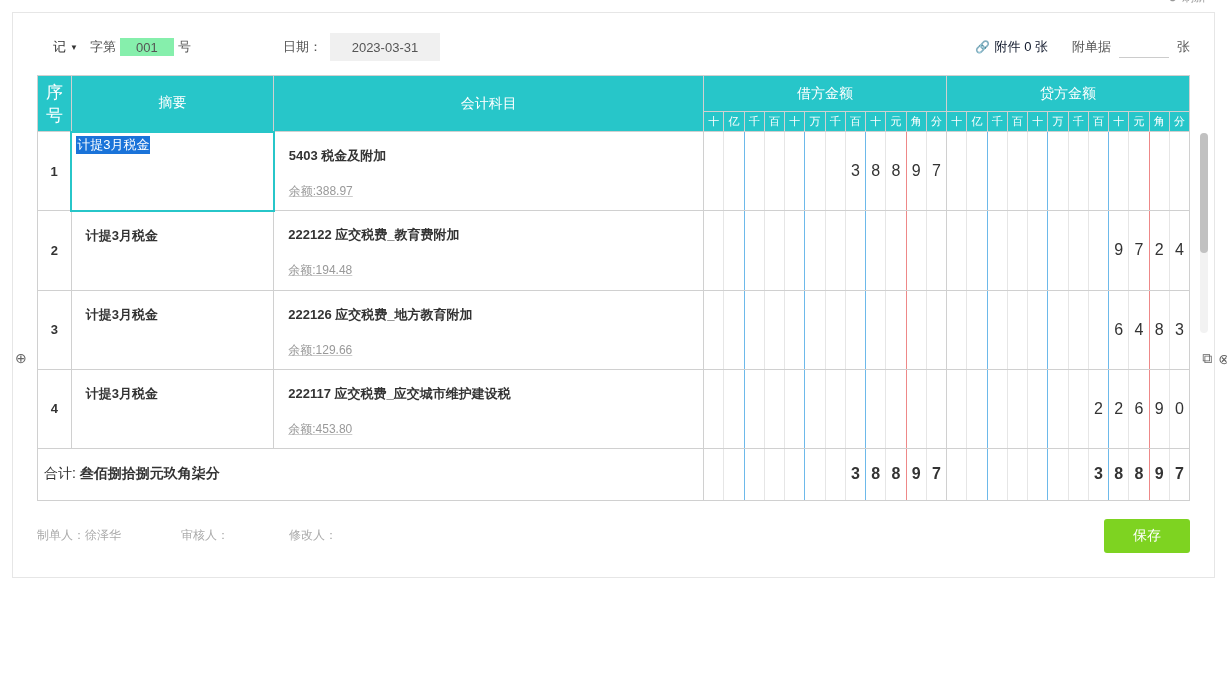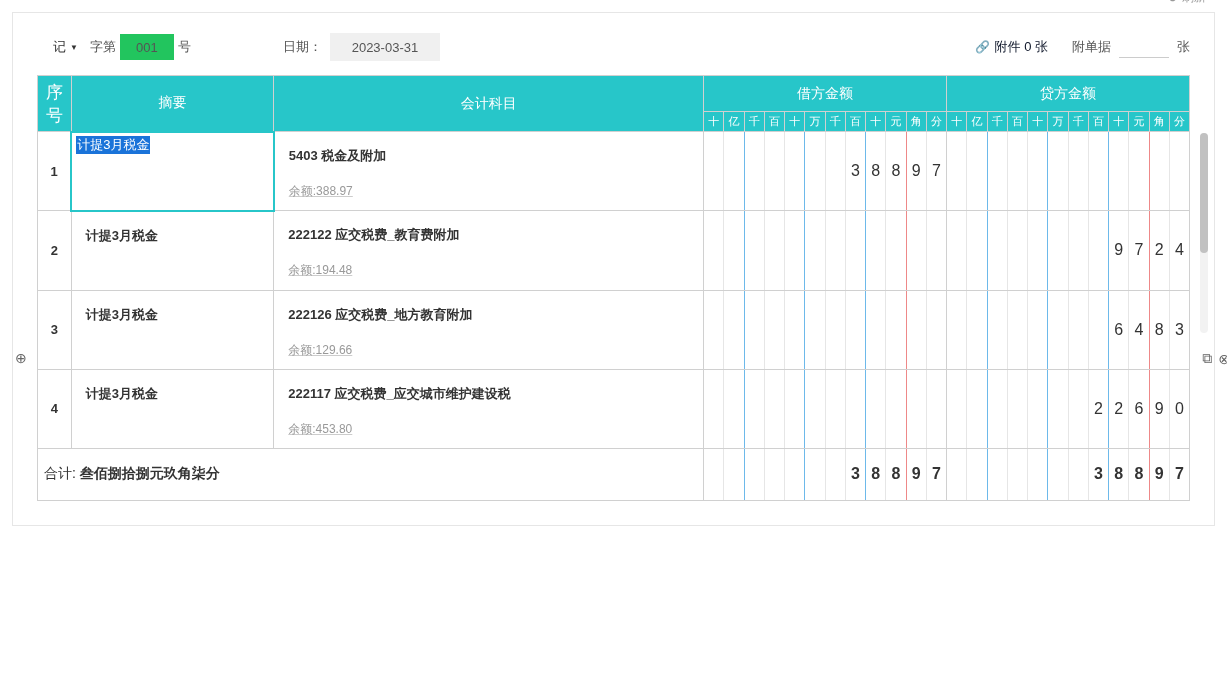--- a/index.html
+++ b/index.html
@@ -12,21 +12,21 @@
 
 .card { margin: 12px; border: 1px solid #e6e6e6; background: #fff; padding: 20px 24px 24px 24px; position: relative; }
 .refresh-link { position: absolute; top: -4px; right: 8px; color: #999; font-size: 12px; cursor: pointer; display: flex; align-items: center; gap: 4px; transform: translateY(-20px); }
 .refresh-link::before { content: "↻"; font-size: 13px; }
 
 .page-title { font-size: 22px; color: #555; margin-bottom: 20px; }
 
 .header-row { display: flex; align-items: center; gap: 4px; margin-bottom: 14px; padding-left: 8px; }
 .hfield-sel { display: inline-flex; align-items: center; gap: 4px; padding: 4px 8px; cursor: pointer; }
 .hfield-sel .drop { font-size: 8px; }
-.hfield-input { width: 54px; height: 26px; border: none; background: #22c55e; text-align: center; font-size: 13px; color: #555; }
+.hfield-input { width: 54px; height: 18px; border: none; background: #86efac; text-align: center; font-size: 13px; color: #555; }
 .hlabel { font-size: 13px; color: #555; }
 .hgap-date { margin-left: 88px; display: flex; align-items: center; gap: 8px; }
 .date-input { width: 110px; height: 28px; border: none; background: #f0f0f0; color: #555; text-align: center; font-size: 13px; padding: 0 6px; }
 .spacer { flex: 1; }
 .attach-link { color: #0f172a; font-size: 13px; display: flex; align-items: center; gap: 4px; margin-right: 20px; }
 .attach-link::before { content: "🔗"; font-size: 12px; }
 .attach-count-label { color: #555; font-size: 13px; }
 .attach-count-input { width: 50px; height: 22px; border: none; border-bottom: 1px solid #ccc; margin: 0 4px; }
 
 .table-wrap { position: relative; }
@@ -403,14 +403,21 @@
               </td>
             </tr>
           </tbody>
       </table>
 
       <div class="scrollbar-track">
         <div class="scrollbar-thumb"></div>
       </div>
     </div>
 
+    <div class="footer-row">
+      <span><span>制单人：</span><span>徐泽华</span></span>
+      <span>审核人：</span>
+      <span>修改人：</span>
+      <span class="fill"></span>
+      <button class="save-btn">保存</button>
+    </div>
   </div>
 </div>
 
 </body></html>

